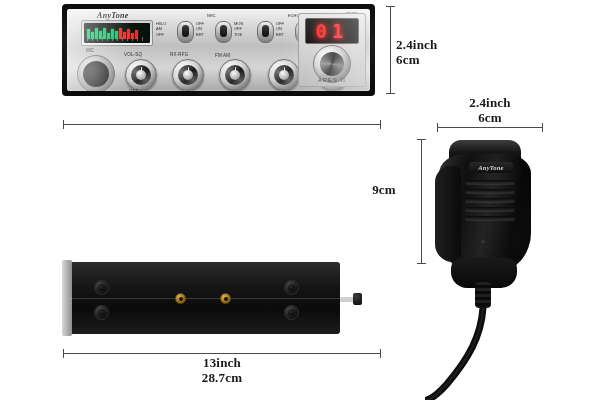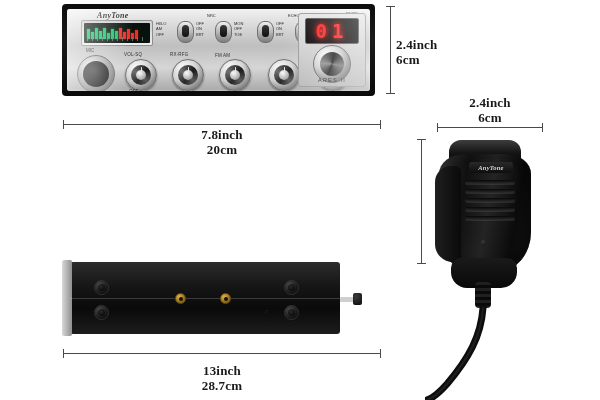--- a/index.html
+++ b/index.html
@@ -228,24 +228,20 @@
     </div>
   </div>
 
   <div class="dim-v" style="left:390px;top:6px;height:88px;"></div>
   <div class="dim-label" style="left:396px;top:38px;width:78px;text-align:left;">
     <div class="l1">2.4inch</div>
     <div class="l2">6cm</div>
   </div>
 
   <div class="dim-h" style="left:63px;top:124px;width:318px;"></div>
-  <div class="dim-label" style="left:142px;top:128px;width:160px;">
-    <div class="l1">7.8inch</div>
-    <div class="l2">20cm</div>
-  </div>
 
   <div class="mic">
     <div class="mic-top"></div>
     <div class="mic-body"></div>
     <div class="mic-side"></div>
     <div class="mic-badge">
       <span>AnyTone</span>
     </div>
     <div class="grille">
       <i style="top:0"></i>
@@ -264,20 +260,21 @@
   </div>
 
   <div class="dim-h" style="left:437px;top:127px;width:106px;"></div>
   <div class="dim-label" style="left:420px;top:96px;width:140px;">
     <div class="l1">2.4inch</div>
     <div class="l2">6cm</div>
   </div>
 
   <div class="dim-v" style="left:421px;top:139px;height:125px;"></div>
   <div class="dim-label" style="left:351px;top:183px;width:66px;">
+    <div class="l2">9cm</div>
   </div>
 
   <div class="chassis">
     <div class="chassis-body"></div>
     <div class="face-edge"></div>
     <div class="chassis-seam"></div>
     <div class="screw" style="left:32px;top:18px;"></div>
     <div class="screw" style="left:32px;top:43px;"></div>
     <div class="screw" style="left:222px;top:18px;"></div>
     <div class="screw" style="left:222px;top:43px;"></div>
@@ -286,18 +283,18 @@
     <div class="micro-hole" style="left:203px;top:48px;"></div>
     <div class="micro-hole" style="left:203px;top:62px;"></div>
     <div class="micro-hole" style="left:226px;top:62px;"></div>
     <div class="rear-plug">
       <div class="shaft"></div>
         <div class="tip"></div>
     </div>
   </div>
 
   <div class="dim-h" style="left:63px;top:353px;width:318px;"></div>
-  <div class="dim-label" style="left:142px;top:364px;width:160px;">
+  <div class="dim-label" style="left:142px;top:356px;width:160px;">
     <div class="l1">13inch</div>
     <div class="l2">28.7cm</div>
   </div>
 
 </div>
 
 </body></html>

